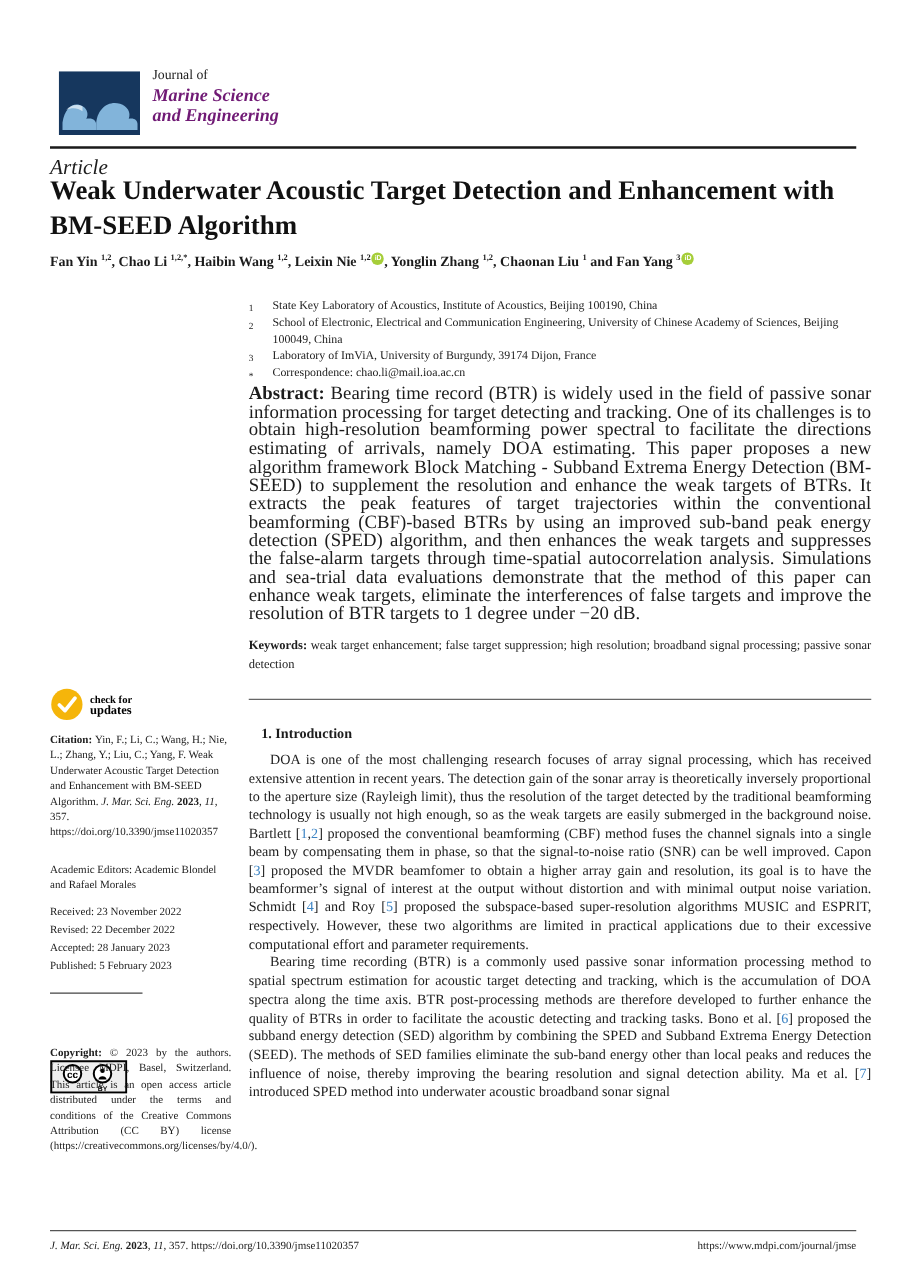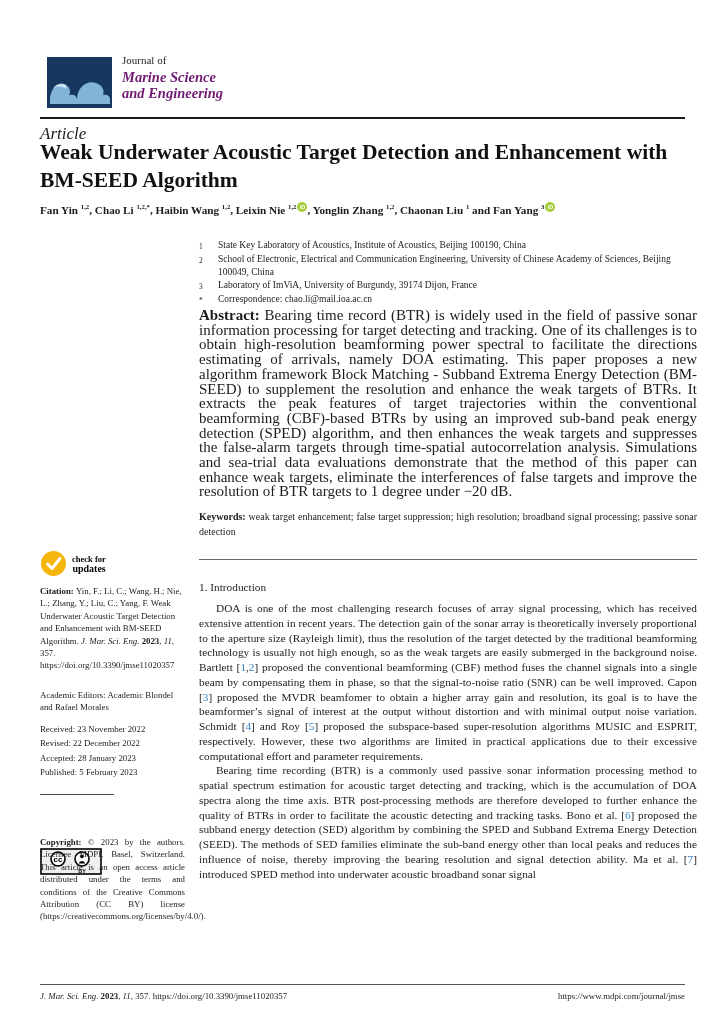--- a/index.html
+++ b/index.html
@@ -25,29 +25,29 @@
   .aff-marker{width:19px;flex:0 0 19px;font-size:7.5px;padding-top:1px;}
   .aff-text{flex:1;}
   
   .abstract{position:absolute;left:199px;top:308px;width:498px;font-size:15px;line-height:14.7px;text-align:justify;}
   .keywords{position:absolute;left:199px;top:510px;width:498px;font-size:10px;line-height:14.7px;text-align:justify;}
   .main-divider{position:absolute;left:199px;top:559px;width:498px;height:1px;background:#666;}
   
   .check-badge{position:absolute;left:40px;top:550px;display:flex;align-items:center;gap:5px;cursor:pointer;}
   .check-badge-label{font-family:Liberation Serif, serif;color:#000;line-height:10px;}
   .cb-line1{font-size:8.5px;font-weight:600;}
-  .cb-line2{font-size:10px;font-weight:800;text-align:right;}
+  .cb-line2{font-size:10px;font-weight:800;}
   .citation-block{position:absolute;left:40px;top:585px;width:145px;font-size:8.8px;line-height:12.4px;}
   .editors-block{position:absolute;left:40px;top:689px;width:145px;font-size:8.8px;line-height:12.4px;}
   .dates-block{position:absolute;left:40px;top:722px;width:145px;font-size:8.8px;line-height:14.4px;}
   .sidebar-divider{position:absolute;left:40px;top:794px;width:74px;height:1px;background:#444;}
   .cc-badge{position:absolute;left:40px;top:804px;margin-top:44px;}
   .copyright-block{position:absolute;left:40px;top:836px;width:145px;font-size:8.8px;line-height:12.4px;text-align:justify;}
   
-  .intro-heading{position:absolute;left:199px;top:581px;font-size:11.3px;font-weight:400;}
+  .intro-heading{position:absolute;left:209px;top:581px;font-size:11.3px;font-weight:700;}
   .intro-body{position:absolute;left:199px;top:601px;width:498px;font-size:11.3px;line-height:14.75px;text-align:justify;}
   .intro-body p{margin:0;text-indent:17px;}
   
   .footer-rule{position:absolute;left:40px;top:984px;width:645px;height:1px;background:#555;}
   .footer-left{position:absolute;left:40px;top:991px;font-size:8.8px;}
   .footer-right{position:absolute;right:39px;top:991px;font-size:8.8px;}
   
   .s-b{font-weight:700;}
   .s-i{font-style:italic;}
   .s-sup{vertical-align:super;font-size:0.6em;}

